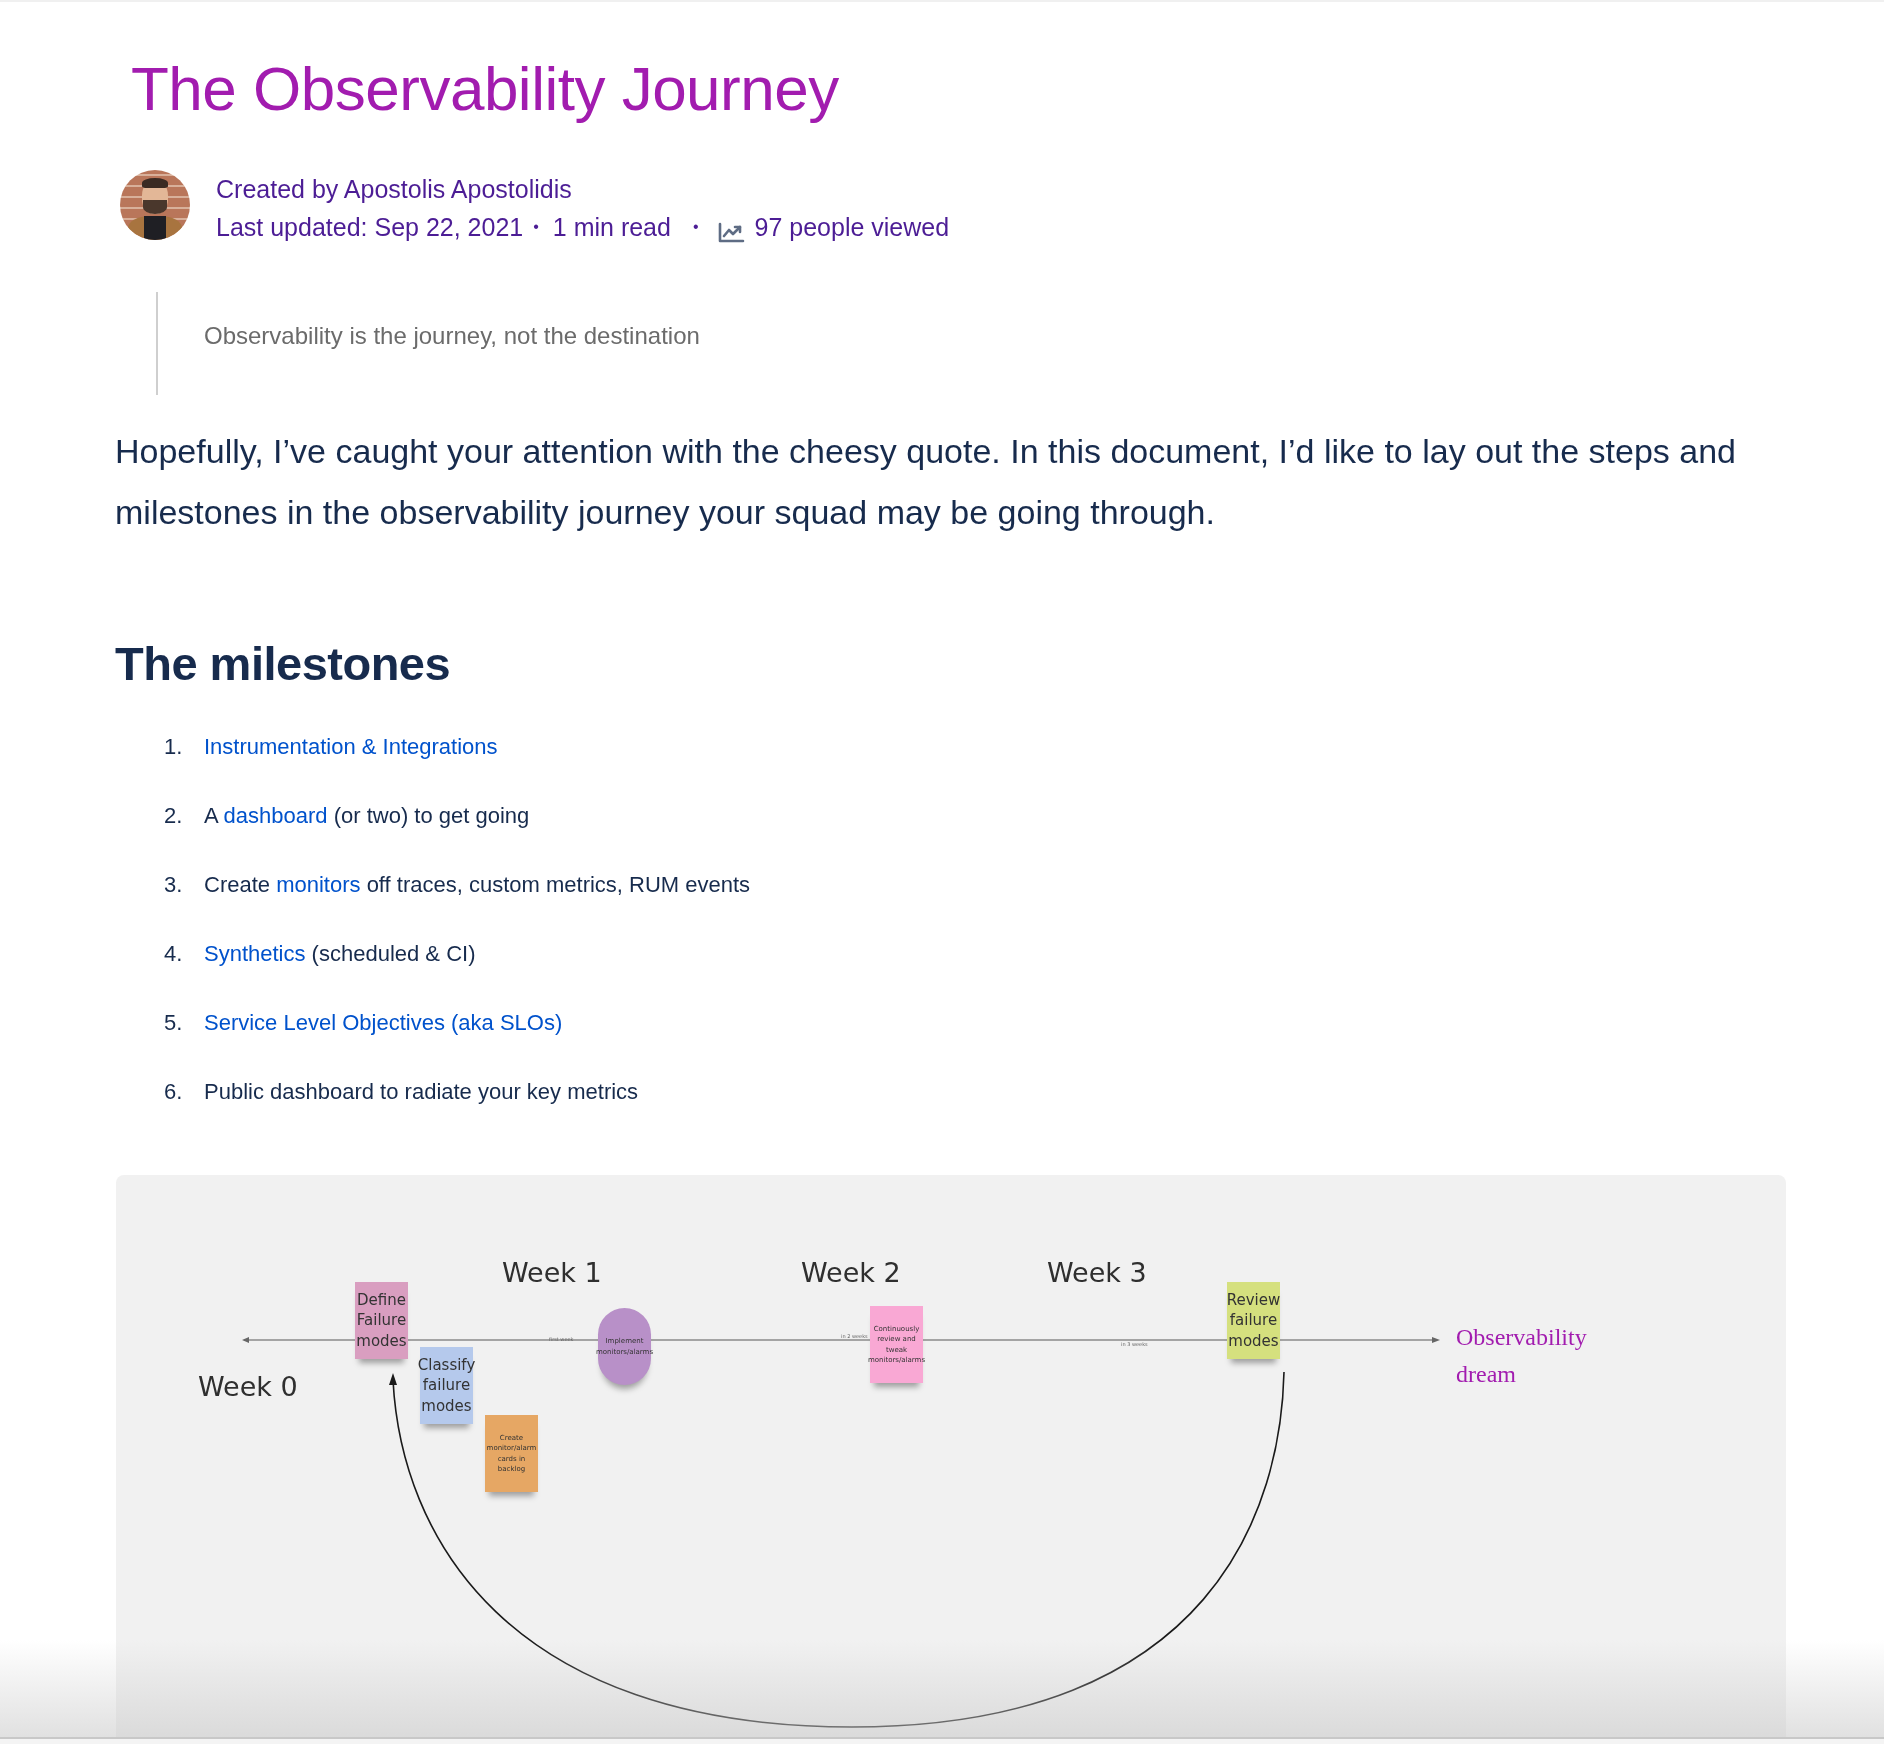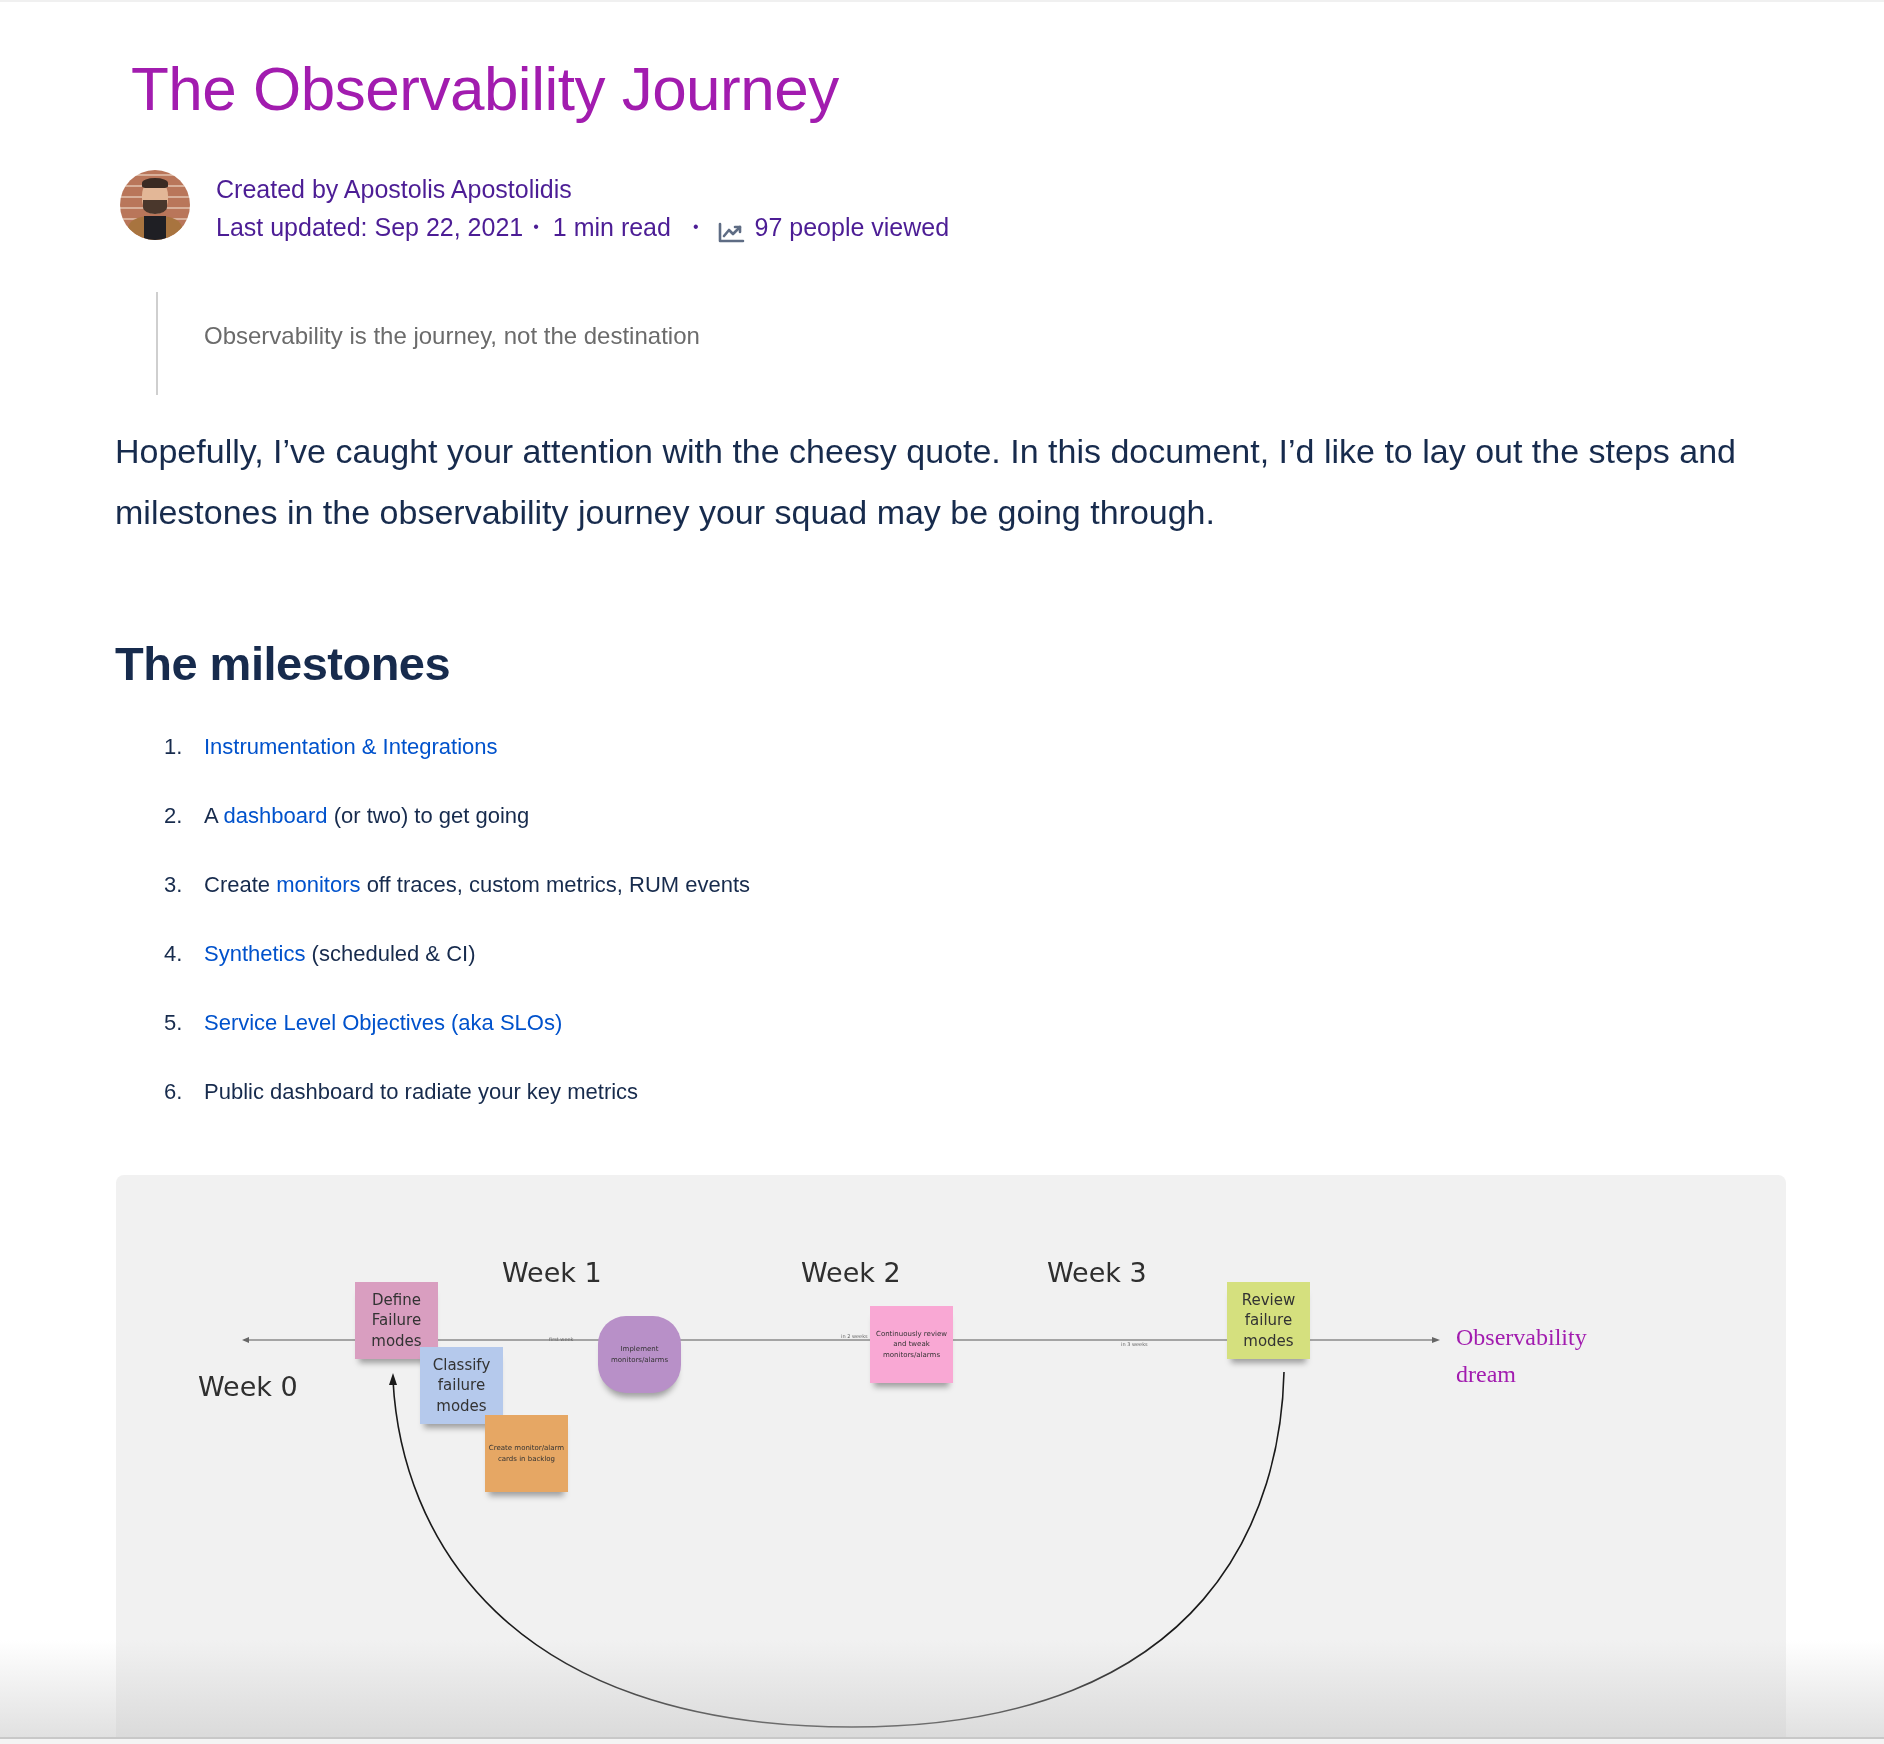--- a/index.html
+++ b/index.html
@@ -47,21 +47,21 @@
   .list li { font-size: 22px; height: 69px; line-height: 57px; white-space: nowrap; color: #172B4D; margin-left: 36px; }
   .list .num { display: inline-block; min-width: 40px; }
   .list a { color: #0052CC; text-decoration: none; }
   .diagram {
     position: absolute; left: 116px; top: 1175px; width: 1670px; height: 580px;
     background: #f1f1f1; border-radius: 8px 8px 0 0; overflow: hidden;
   }
   .diagram svg { position: absolute; left: 0; top: 0; }
   .week { position: absolute; font-family: "DejaVu Sans", sans-serif; font-size: 27px; color: #2f2f2f; white-space: nowrap; }
   .note {
-    position: absolute; width: 83px; height: 77px; box-sizing: border-box;
+    position: absolute; width: 53px; height: 77px; box-sizing: border-box;
     display: flex; align-items: center; justify-content: center; text-align: center;
     font-family: "DejaVu Sans", sans-serif; color: #333; line-height: 1.35;
     box-shadow: 0 8px 6px -4px rgba(0,0,0,0.35);
   }
   .note.big { font-size: 15px; }
   .note.small { font-size: 7px; line-height: 1.5; }
   .tiny { position: absolute; font-size: 5px; color: #666; white-space: nowrap; font-family: "DejaVu Sans", sans-serif; }
   .dream {
     position: absolute; left: 1340px; top: 144px; font-family: Liberation Serif, serif;
     font-size: 24px; line-height: 37px; color: #a21caf; white-space: nowrap;
@@ -160,21 +160,21 @@
 
   <div class="note big" style="left:239px; top:107px; background:#d99ec0;">
     <span>Define Failure modes</span>
   </div>
   <div class="note big" style="left:304px; top:172px; background:#b5c9ec;">
     <span>Classify failure modes</span>
   </div>
   <div class="note small" style="left:369px; top:240px; background:#e6a764;">
     <span>Create monitor/alarm cards in backlog</span>
   </div>
-  <div class="note small" style="left:482px; top:141px; background:#b890c8;border-radius:28px;">
+  <div class="note small" style="left:482px; top:133px; background:#b890c8;border-radius:28px;">
     <span>Implement monitors/alarms</span>
   </div>
   <div class="note small" style="left:754px; top:131px; background:#f9a8d4;">
     <span>Continuously review and tweak monitors/alarms</span>
   </div>
   <div class="note big" style="left:1111px; top:107px; background:#d5e07e;">
     <span>Review failure modes</span>
   </div>
 
   <div class="dream">

